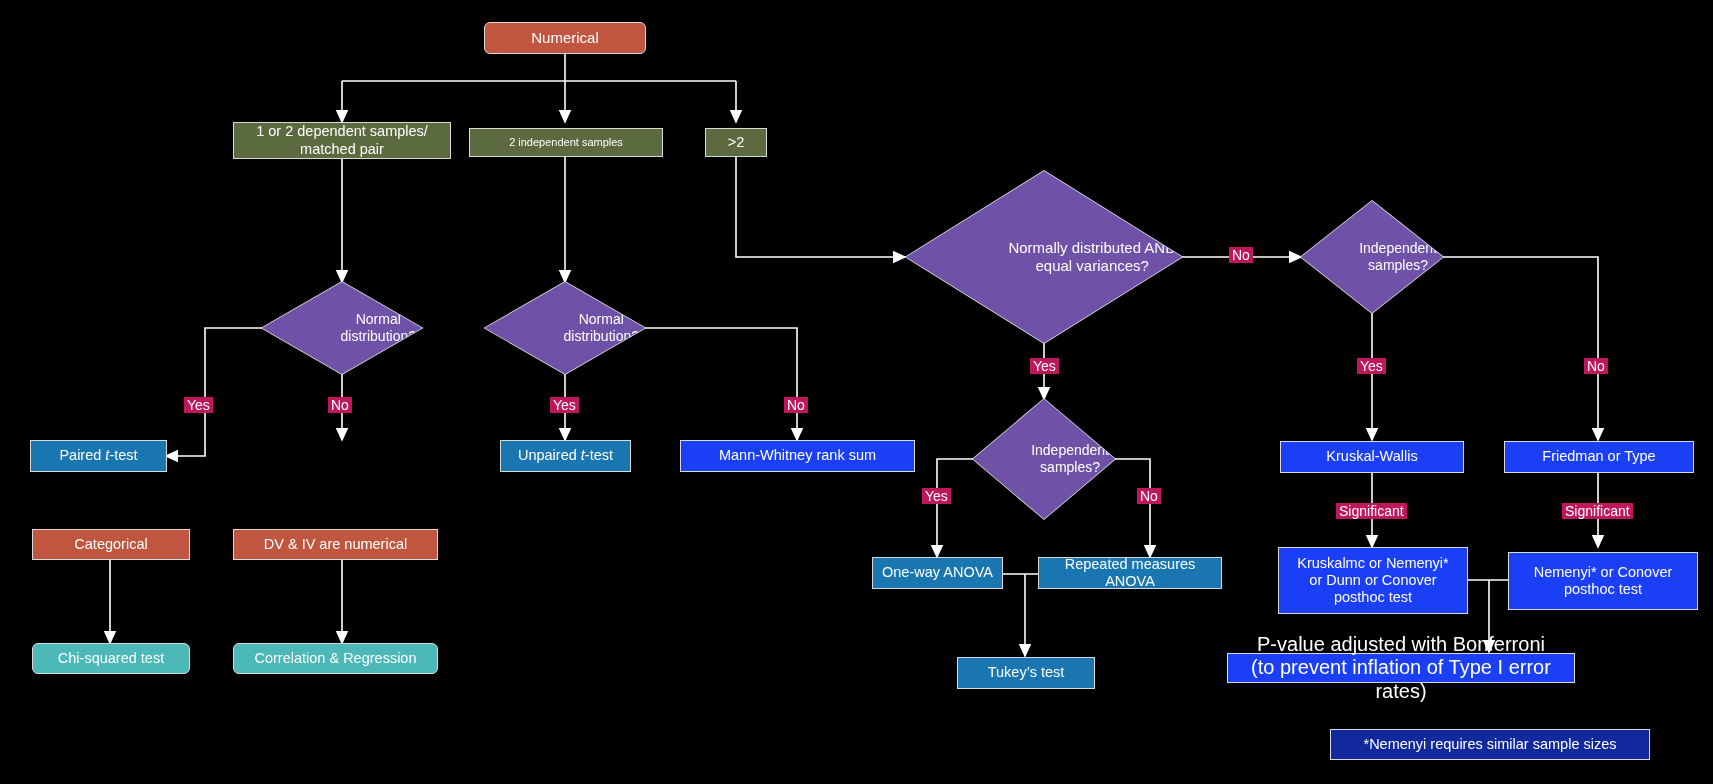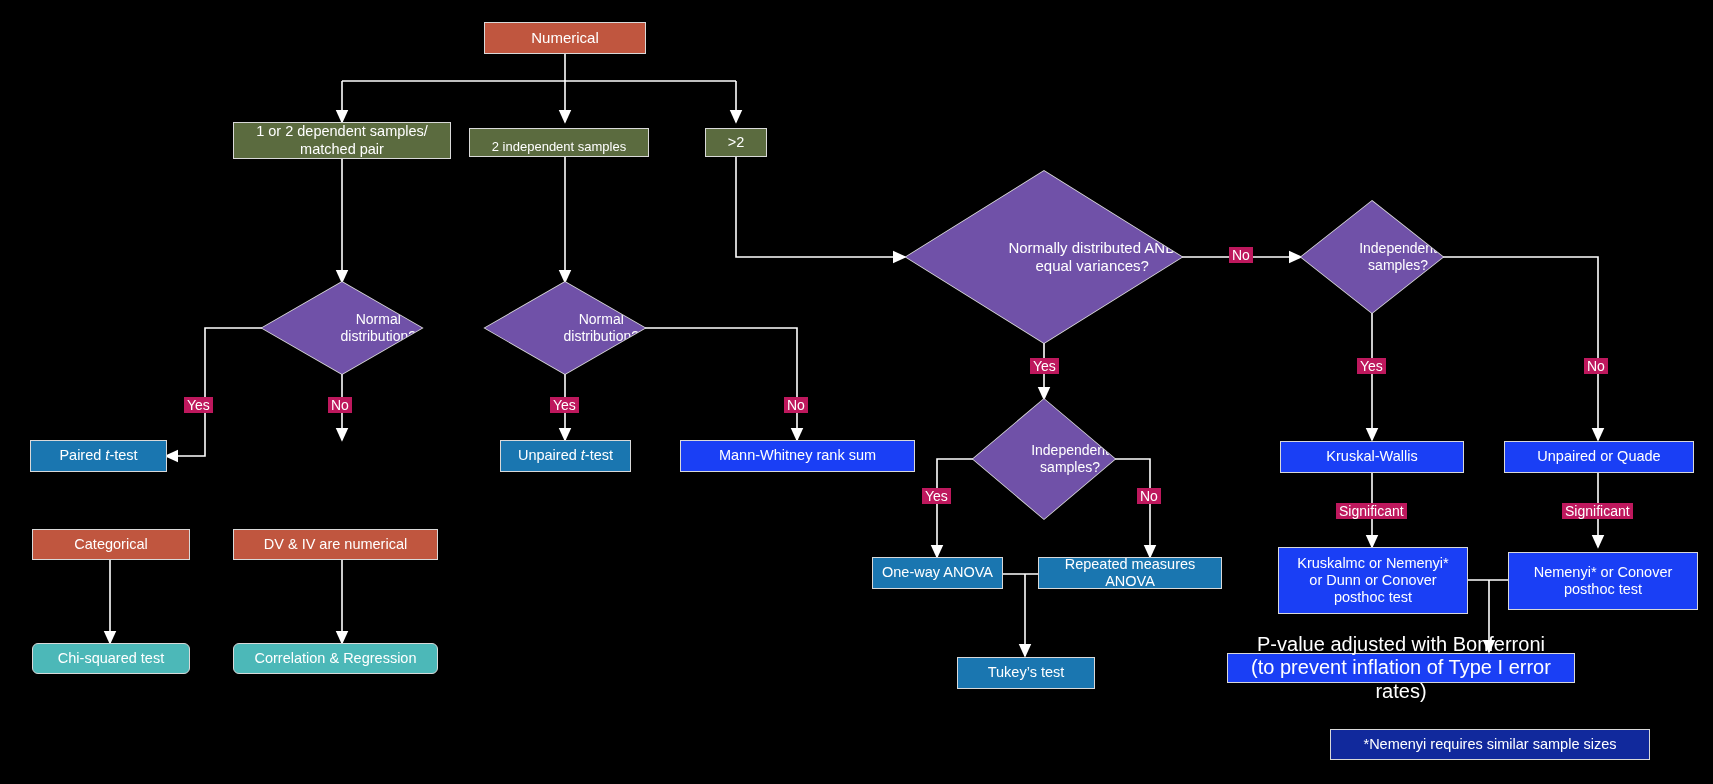--- a/index.html
+++ b/index.html
@@ -112,30 +112,30 @@
 
     <g stroke="#d9d9d9" stroke-width="1.6" fill="none">
       <polygon points="342,282 422,328 342,374 262,328"></polygon>
       <polygon points="565,282 645,328 565,374 485,328"></polygon>
       <polygon points="1044,171 1182,257 1044,343 906,257"></polygon>
       <polygon points="1044,399 1115,459 1044,519 973,459"></polygon>
       <polygon points="1372,201 1443,257 1372,313 1301,257"></polygon>
     </g>
   </svg>
 
-  <div class="node n-orange" style="left:484px;top:22px;width:162px;height:32px;font-size:15px;">
+  <div class="node n-orange" style="left:484px;top:22px;width:162px;height:32px;font-size:15px;border-radius:6px;">
     <span>Numerical</span>
   </div>
 
   <div class="node n-green" style="left:233px;top:122px;width:218px;height:37px;font-size:14.5px;">
     <span>1 or 2 dependent samples/
 matched pair</span>
   </div>
 
-  <div class="node n-green" style="left:469px;top:128px;width:180px;height:29px;font-size:13px;align-items:flex-end;">
+  <div class="node n-green" style="left:469px;top:128px;width:194px;height:29px;font-size:11px;">
     <span>2 independent samples</span>
   </div>
 
   <div class="node n-green" style="left:705px;top:128px;width:62px;height:29px;font-size:14.5px;">
     <span>&gt;2</span>
   </div>
 
   <div class="diamond" style="left:262px;top:282px;width:160px;height:92px;font-size:14px;">
     <span class="dlabel" style="white-space:pre-line;">Normal
 distribution?</span>
@@ -184,21 +184,21 @@
 
   <div class="node n-steel" style="left:957px;top:657px;width:138px;height:32px;font-size:14.5px;">
     <span>Tukey’s test</span>
   </div>
 
   <div class="node n-blue" style="left:1280px;top:441px;width:184px;height:32px;font-size:14.5px;">
     <span>Kruskal-Wallis</span>
   </div>
 
   <div class="node n-blue" style="left:1504px;top:441px;width:190px;height:32px;font-size:14.5px;">
-    <span>Unpaired or Quade</span>
+    <span>Friedman or Type</span>
   </div>
 
   <div class="node n-blue" style="left:1278px;top:547px;width:190px;height:67px;font-size:14.5px;">
     <span>Kruskalmc or Nemenyi*
 or Dunn or Conover
 posthoc test</span>
   </div>
 
   <div class="node n-blue" style="left:1508px;top:552px;width:190px;height:58px;font-size:14.5px;">
     <span>Nemenyi* or Conover

